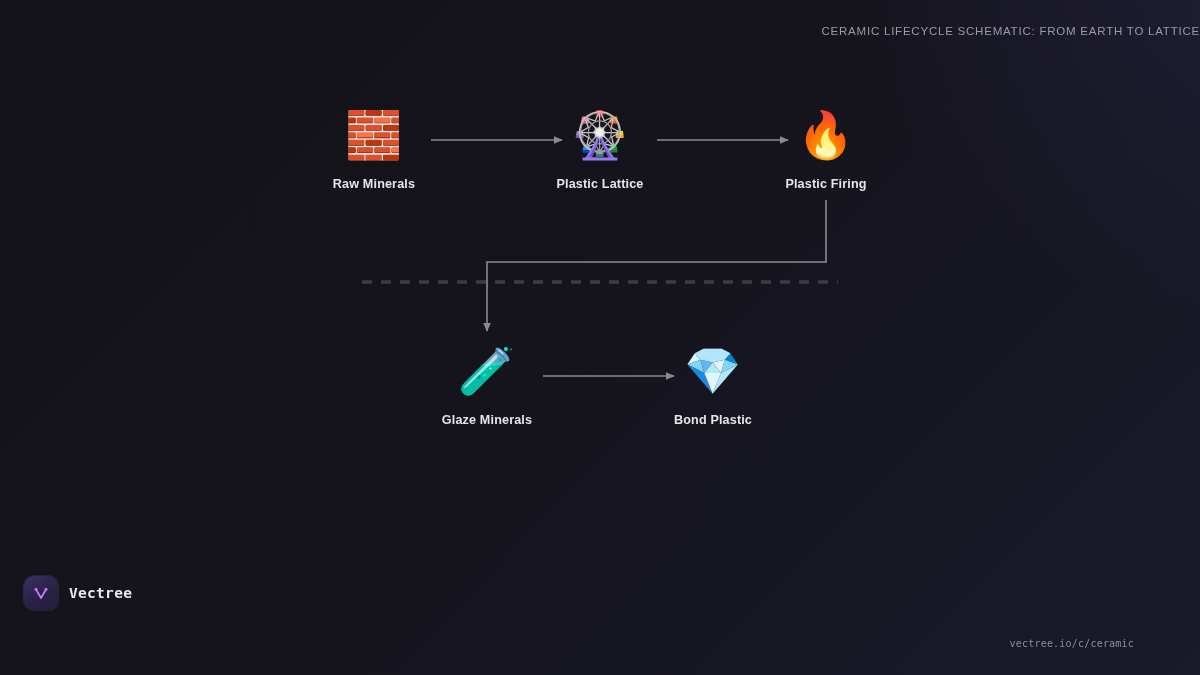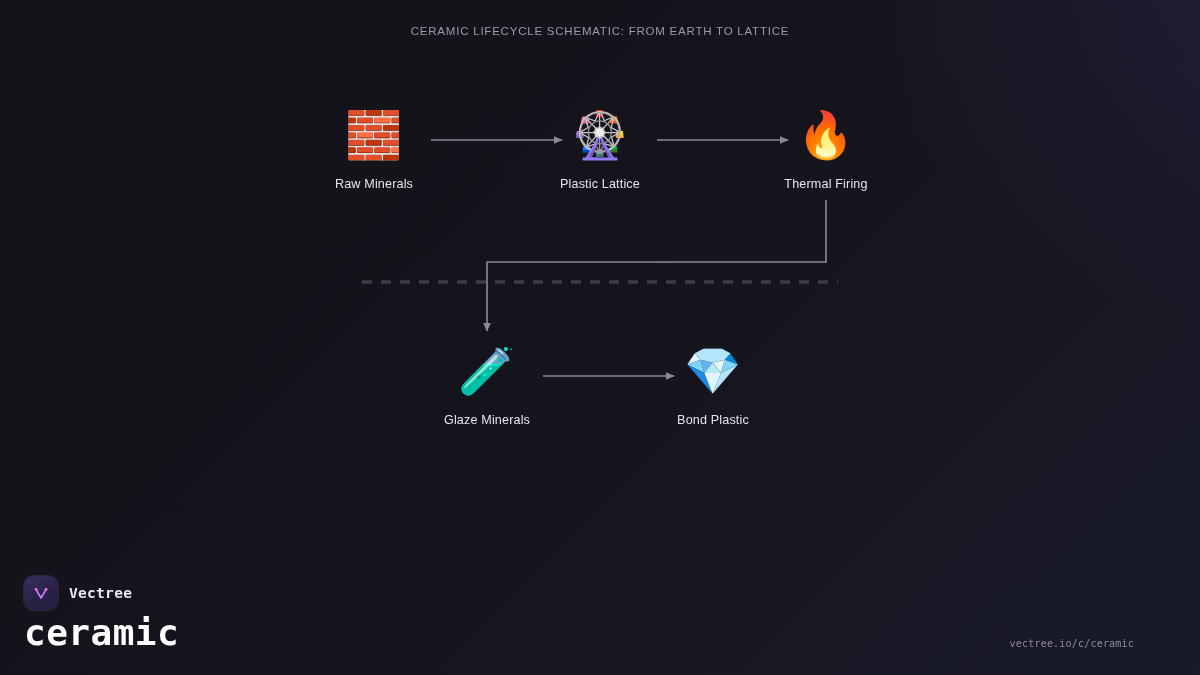--- a/index.html
+++ b/index.html
@@ -13,21 +13,21 @@
     background:
       radial-gradient(ellipse 900px 700px at 115% -10%, #22203a 0%, rgba(34,32,58,0) 60%),
       linear-gradient(135deg, #141319 0%, #15141c 45%, #191a2a 100%);
     color:#e8e8ee;
   }
 
   
   .title {
     position:absolute;
     top:25px; left:0; width:1200px;
-    text-align:center;
+    text-align:right;
     font-size:11.5px;
     letter-spacing:0.78px;
     color:#9b9aa6;
     white-space:nowrap;
   }
 
   
   .canvas {
     position:absolute;
     top:0; left:0; width:1200px; height:560px;
@@ -52,20 +52,21 @@
     font-family:"DejaVu Sans", sans-serif;
     -webkit-font-smoothing:antialiased;
   }
   .node-label {
     display:block;
     margin-top:14px;
     font-size:12.6px;
     color:#e4e4ea;
     letter-spacing:0.15px;
     white-space:nowrap;
+    font-weight:bold;
   }
 
   
   .footer { position:absolute; left:0; bottom:0; width:1160px; height:115px; }
 
   .brand-row {
     position:absolute;
     left:24px; top:16px;
     display:flex; align-items:center; gap:11px;
   }
@@ -132,21 +133,21 @@
     <span class="node-label">Raw Minerals</span>
   </div>
 
   <div class="node" style="left:600px; top:107px;">
     <span class="node-icon">🎡</span>
     <span class="node-label">Plastic Lattice</span>
   </div>
 
   <div class="node" style="left:826px; top:107px;">
     <span class="node-icon">🔥</span>
-    <span class="node-label">Thermal Firing</span>
+    <span class="node-label">Plastic Firing</span>
   </div>
 
   <div class="node" style="left:487px; top:343px;">
     <span class="node-icon">🧪</span>
     <span class="node-label">Glaze Minerals</span>
   </div>
 
   <div class="node" style="left:713px; top:343px;">
     <span class="node-icon">💎</span>
     <span class="node-label">Bond Plastic</span>
@@ -160,17 +161,16 @@
     <div class="brand-logo">
       <svg width="20" height="20" viewBox="0 0 20 20">
         <path d="M5 6.5 L10 15 L15 6.5" fill="none" stroke="#c77dff" stroke-width="1.7" stroke-linecap="round" stroke-linejoin="round"></path>
         <circle cx="5" cy="6.2" r="1.5" fill="#e06be0"></circle>
         <circle cx="15" cy="6.2" r="1.5" fill="#e06be0"></circle>
       </svg>
     </div>
     <span class="brand-name">Vectree</span>
   </div>
 
-  <div class="slug">ceramic</div>
 
   <div class="url">vectree.io/c/ceramic</div>
 
 </div>
 
 </body></html>

